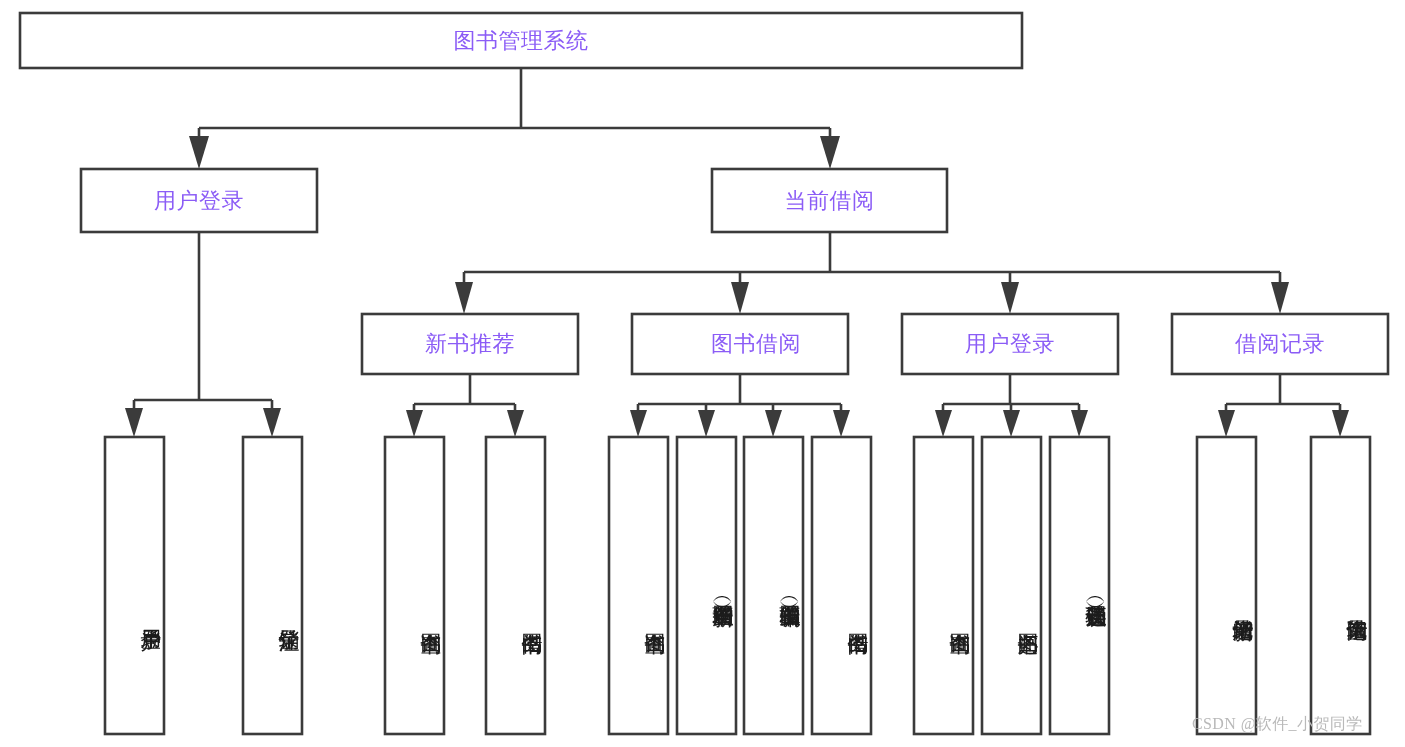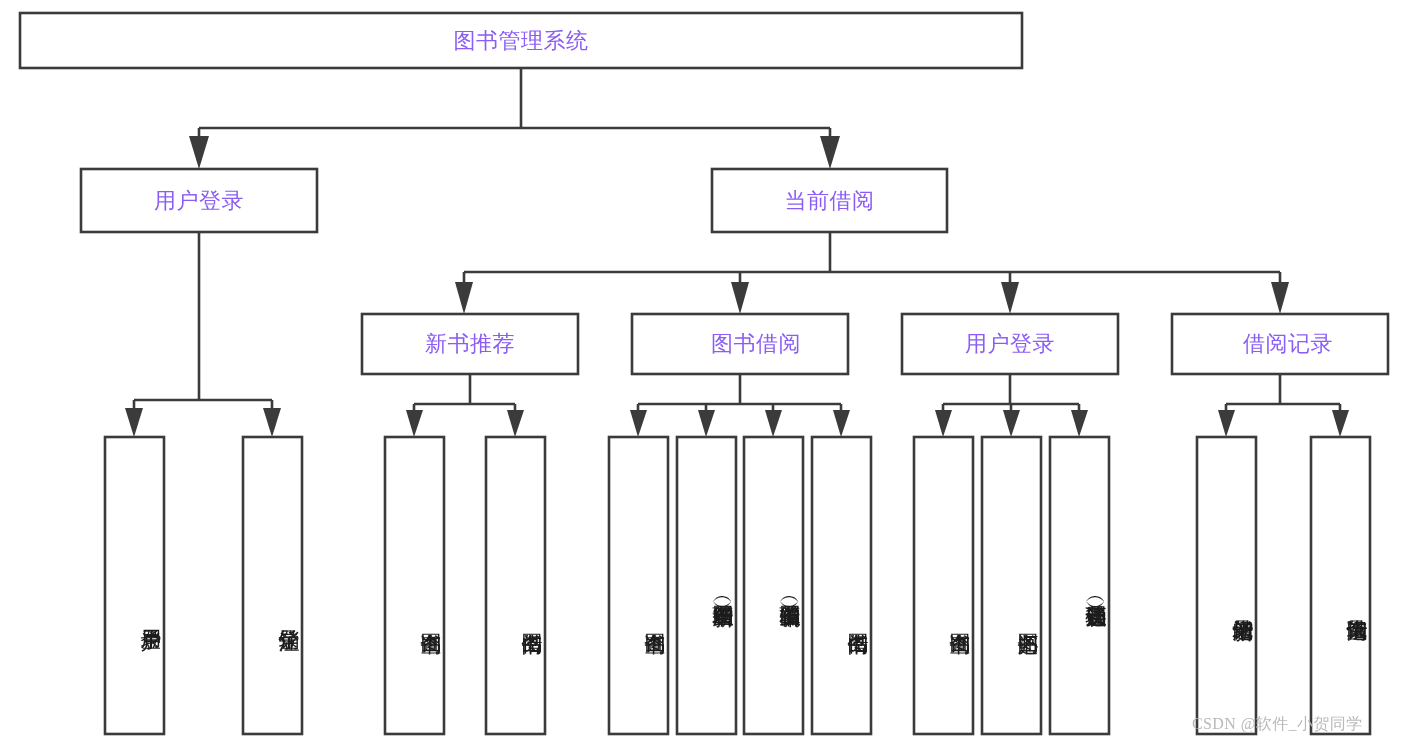--- a/index.html
+++ b/index.html
@@ -179,21 +179,21 @@
   </svg>
 
   <div class="node-label-h" style="left:20px; top:13px; width:1002px; height:55px;">图书管理系统</div>
 
   <div class="node-label-h" style="left:81px; top:169px; width:236px; height:63px;">用户登录</div>
   <div class="node-label-h" style="left:712px; top:169px; width:235px; height:63px;">当前借阅</div>
 
   <div class="node-label-h" style="left:362px; top:314px; width:216px; height:60px;">新书推荐</div>
   <div class="node-label-h" style="left:632px; top:314px; width:216px; height:60px;margin-left:16px;">图书借阅</div>
   <div class="node-label-h" style="left:902px; top:314px; width:216px; height:60px;">用户登录</div>
-  <div class="node-label-h" style="left:1172px; top:314px; width:216px; height:60px;padding-left:8px;">借阅记录</div>
+  <div class="node-label-h" style="left:1172px; top:314px; width:216px; height:60px;">借阅记录</div>
 
   <div class="node-label-v" style="left:105px; top:492px; width:59px; height:242px;">用户登录</div>
   <div class="node-label-v" style="left:243px; top:492px; width:59px; height:242px;">注销登录</div>
   <div class="node-label-v" style="left:385px; top:500px; width:59px; height:234px;">查询图书</div>
   <div class="node-label-v" style="left:486px; top:500px; width:59px; height:234px;">借阅图书</div>
   <div class="node-label-v" style="left:609px; top:500px; width:59px; height:234px;">查询图书</div>
   <div class="node-label-v" style="left:677px; top:444px; width:59px; height:290px;">新增图书（管理员）</div>
   <div class="node-label-v" style="left:744px; top:444px; width:59px; height:290px;">编辑图书（管理员）</div>
   <div class="node-label-v" style="left:812px; top:500px; width:59px; height:234px;">借阅图书</div>
   <div class="node-label-v" style="left:914px; top:500px; width:59px; height:234px;">查询图书</div>

